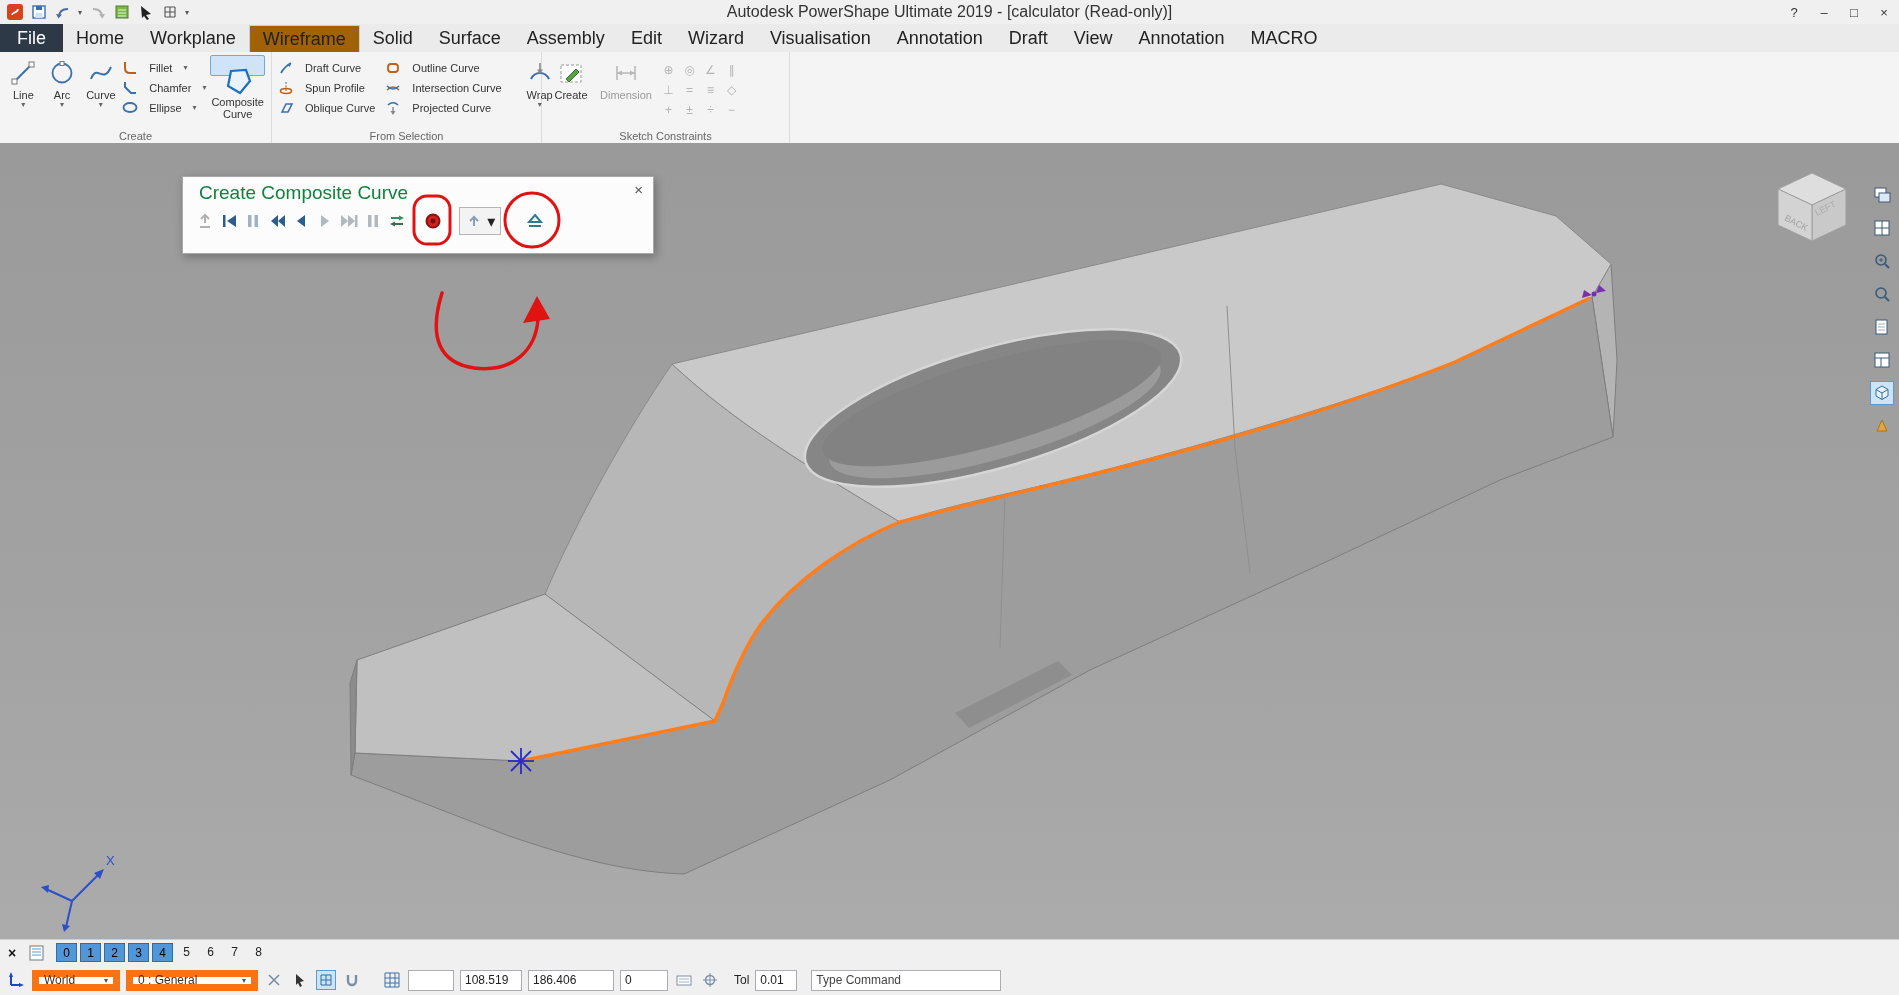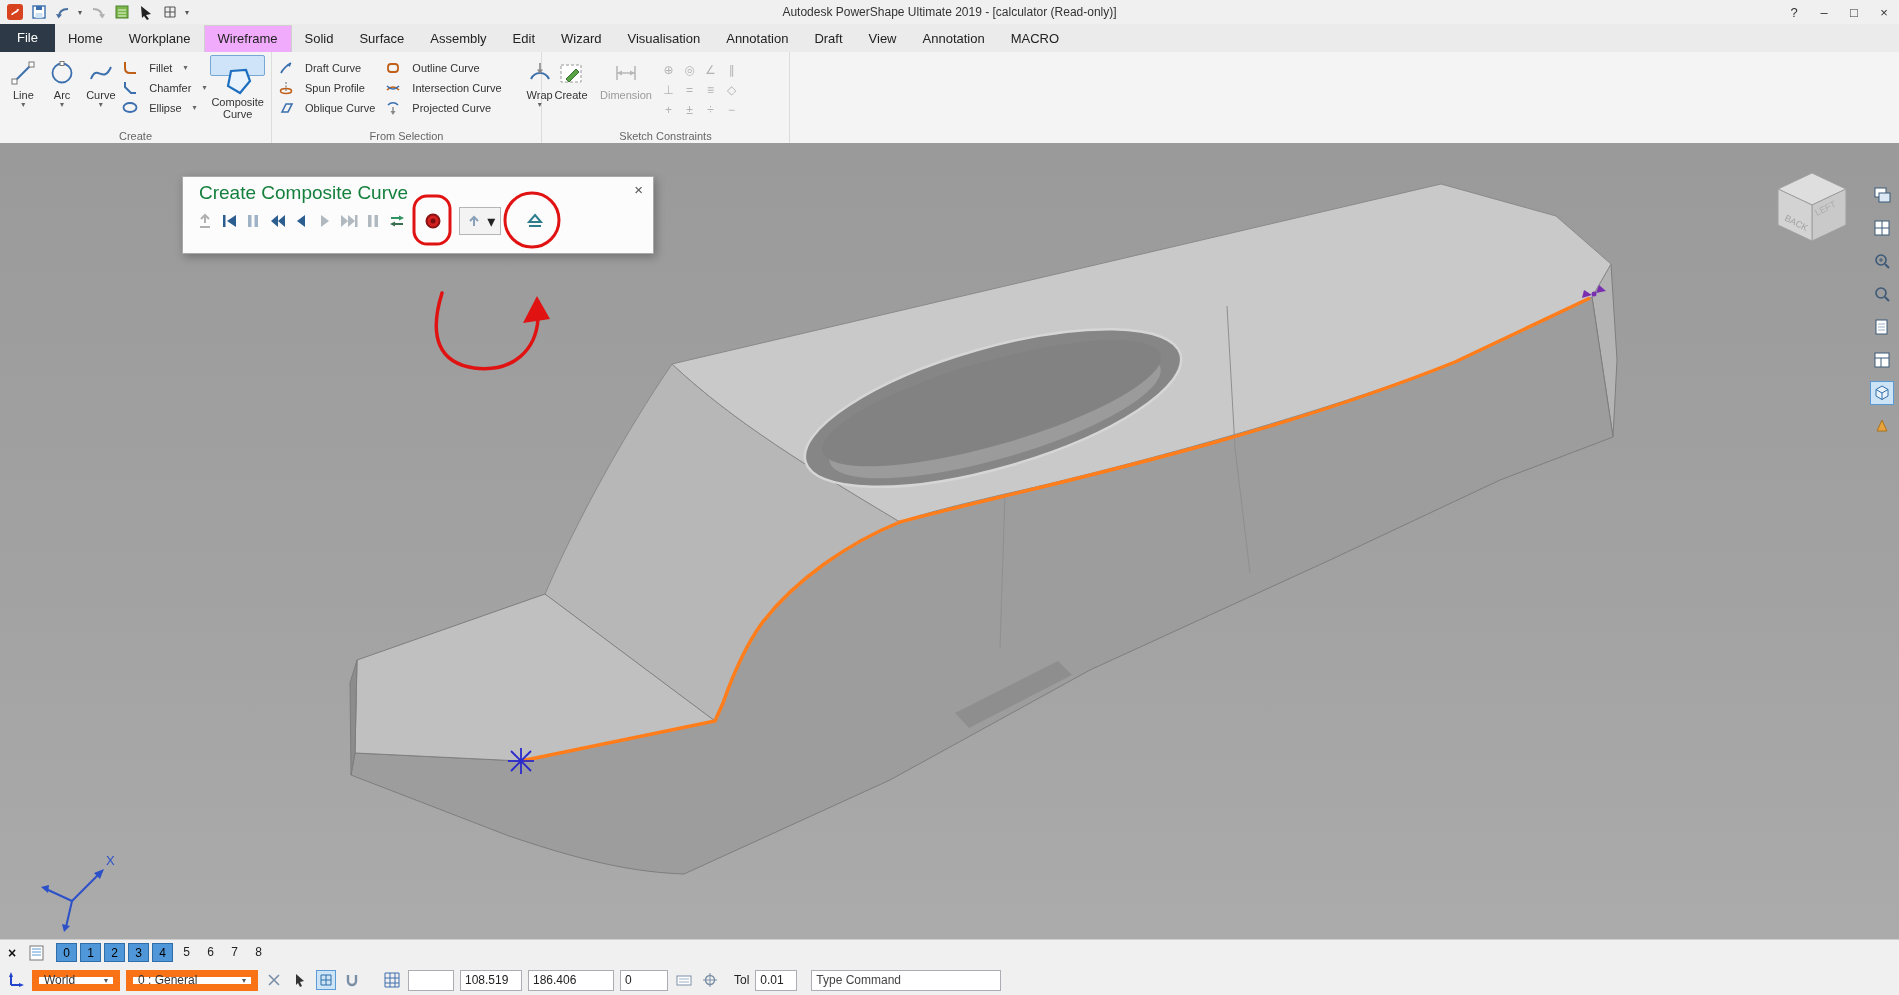--- a/index.html
+++ b/index.html
@@ -4,28 +4,28 @@
 <style>
   html,body{margin:0;padding:0;}
   body{width:1899px;height:995px;position:relative;overflow:hidden;background:#f0f0f0;
        font-family:"Liberation Sans","DejaVu Sans",sans-serif;color:#222;-webkit-font-smoothing:antialiased;}
   svg{display:block;}
   
   .titlebar{position:absolute;top:0;left:0;width:100%;height:24px;background:#f0f0f0;display:flex;align-items:center;}
   .qa{display:flex;align-items:center;gap:7px;padding-left:6px;z-index:2;}
   .qa .ic{width:17px;height:17px;display:flex;align-items:center;justify-content:center;}
   .qa .caret{font-size:8px;color:#555;}
-  .wtitle{position:absolute;left:0;right:0;text-align:center;font-size:12px;color:#333;}
+  .wtitle{position:absolute;left:0;right:0;text-align:center;font-size:16px;color:#333;}
   .winctl{margin-left:auto;display:flex;z-index:2;}
   .winbtn{width:30px;height:24px;display:flex;align-items:center;justify-content:center;font-size:13px;color:#333;}
   
   .tabbar{position:absolute;top:24px;left:0;width:100%;height:28px;background:#ebebeb;display:flex;align-items:flex-end;}
-  .tab{padding:0 13px;line-height:27px;font-size:13px;color:#222;}
+  .tab{padding:0 13px;line-height:27px;font-size:18px;color:#222;}
   .tab.file{background:#2d3947;color:#fff;padding:0 17px;line-height:28px;}
-  .tab.active{background:#f0abfc;border:1px solid #cfcfcf;border-bottom:none;line-height:26px;}
+  .tab.active{background:#a16207;border:1px solid #cfcfcf;border-bottom:none;line-height:26px;}
   
   .ribbon{position:absolute;top:52px;left:0;width:100%;height:91px;background:#f4f4f4;border-bottom:1px solid #c8c8c8;display:flex;}
   .rgroup{position:relative;height:100%;border-right:1px solid #dcdcdc;padding:3px 6px 0 6px;box-sizing:border-box;}
   .rlabel{position:absolute;bottom:1px;left:0;width:100%;text-align:center;font-size:11px;color:#666;}
   .rcontent{display:flex;align-items:flex-start;gap:4px;}
   .bigbtn{display:flex;flex-direction:column;align-items:center;width:46px;padding-top:2px;font-size:11px;color:#333;text-align:center;line-height:12px;}
   .bigbtn .bicon{height:32px;display:flex;align-items:center;justify-content:center;}
   .bigbtn .bcaret{font-size:8px;color:#666;line-height:8px;}
   .bigbtn.sel{background:#cfe4f8;border:1px solid #77a7d6;border-radius:2px;width:58px;padding:10px 0 2px 0;}
   .bigbtn.dis{color:#9a9a9a;}

